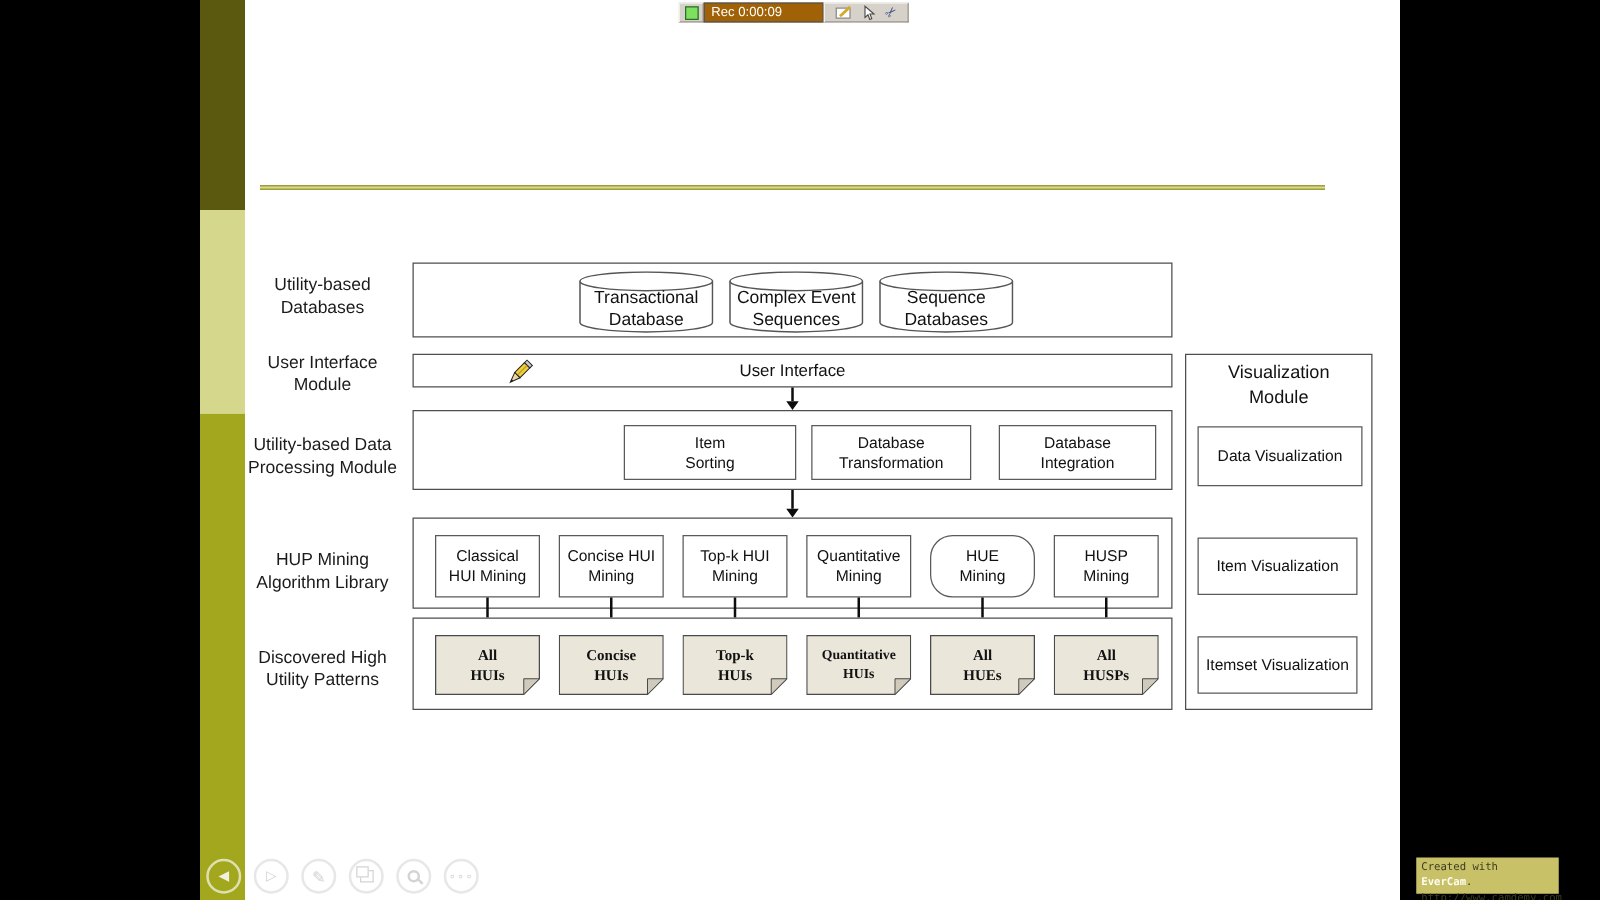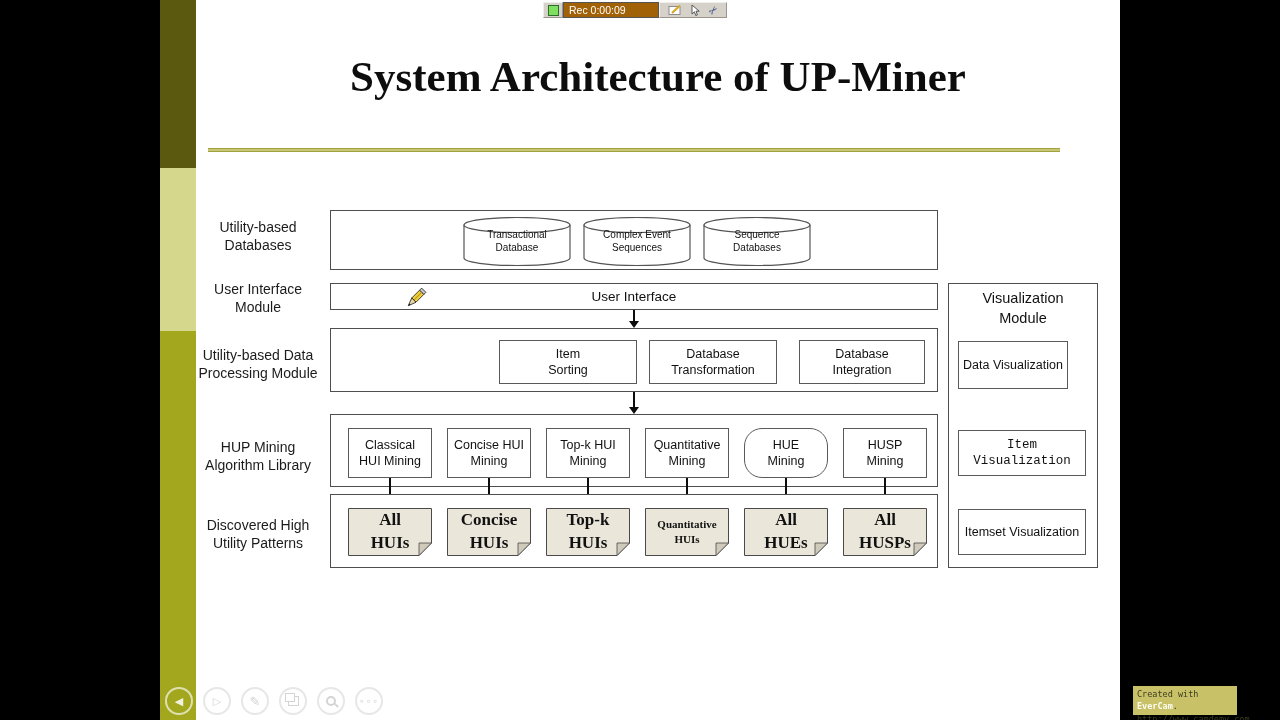--- a/index.html
+++ b/index.html
@@ -13,26 +13,26 @@
   #slide-title{left:196px;top:52px;width:924px;text-align:center;
     font-family:"Liberation Serif",serif;font-weight:bold;font-size:43px;color:#0d0d0d;}
   #title-rule{left:208px;top:148px;width:852px;height:4px;
     background:linear-gradient(#8f8f26,#d9d98e 50%,#8f8f26);}
   
   .rowlabel{font-size:14px;line-height:1.3;text-align:center;color:#1b1b1b;}
   .frame{border:1px solid #4e4e4e;background:#fff;box-sizing:border-box;}
   .ibox{border:1px solid #5a5a5a;background:#fff;box-sizing:border-box;display:flex;
         align-items:center;justify-content:center;text-align:center;
         font-size:12.5px;line-height:1.3;color:#111;}
-  .cyl-label{top:12px;left:0;width:100%;text-align:center;font-size:10px;line-height:1.25;color:#111;}
+  .cyl-label{top:12px;left:0;width:100%;text-align:center;font-size:14px;line-height:1.25;color:#111;}
   .vline{width:2px;background:#0d0d0d;}
   .ahead{width:0;height:0;border-left:5px solid transparent;border-right:5px solid transparent;
          border-top:7px solid #0d0d0d;}
   .note-label{left:0;top:0;width:100%;height:100%;display:flex;align-items:center;justify-content:center;
-    text-align:center;font-family:"Liberation Serif",serif;font-weight:bold;font-size:17px;line-height:1.35;color:#111;}
+    text-align:center;font-family:"Liberation Serif",serif;font-weight:bold;font-size:12px;line-height:1.35;color:#111;}
   .viz-title{font-size:14.5px;line-height:1.35;text-align:center;color:#111;}
   
   #recbar{left:543px;top:2px;height:16px;display:flex;font-size:10.5px;}
   .recseg{height:16px;box-sizing:border-box;border:1px solid #efefeb;border-right-color:#9a968e;border-bottom-color:#9a968e;}
   #rec-btn{width:20px;background:#d6d2ca;display:flex;align-items:center;justify-content:center;}
   #rec-led{width:9px;height:9px;background:#7de05e;border:1px solid #2f6b2c;}
   #rec-display{width:96px;background:#a16207;color:#fff;line-height:14px;padding-left:5px;border:1px solid #555;}
   #rec-tools{width:68px;background:#d6d2ca;display:flex;align-items:center;justify-content:space-evenly;}
   .scissors{font-size:11px;color:#44548a;transform:rotate(-45deg);line-height:1;}
   
@@ -40,37 +40,36 @@
           box-sizing:border-box;display:flex;align-items:center;justify-content:center;color:#d2d2d2;}
   .navbtn.onstrip{border-color:rgba(255,255,255,0.65);color:rgba(255,255,255,0.85);}
   .glyph{font-size:11px;line-height:1;}
   .icon-slides{position:relative;width:11px;height:10px;border:1px solid #d4d4d4;box-sizing:border-box;}
   .icon-slides::before{content:"";position:absolute;left:-4px;top:-4px;width:8px;height:7px;
       border:1px solid #d4d4d4;background:#fff;}
   .icon-zoom{position:relative;width:10px;height:10px;border:2px solid #d4d4d4;border-radius:50%;box-sizing:border-box;}
   .icon-zoom::after{content:"";position:absolute;width:6px;height:2px;background:#d4d4d4;
       transform:rotate(45deg);right:-5px;bottom:-2px;}
   
-  #watermark{left:1133px;top:686px;width:104px;height:29px;background:#c8c168;
+  #watermark{left:1133px;top:686px;width:114px;height:29px;background:#c8c168;
      font-family:"DejaVu Sans Mono",monospace;font-size:8.5px;line-height:1.45;
      padding:2px 4px;box-sizing:border-box;color:#3c3c20;}
   #watermark b{color:#fdfdf2;}
 </style>
 </head>
 <body>
 
 <div id="screen">
 
   <div id="slide" class="abs"></div>
 
   <div class="abs strip" style="top:0;height:168px;background:#5b580f;"></div>
   <div class="abs strip" style="top:168px;height:163px;background:#d5d88c;"></div>
   <div class="abs strip" style="top:331px;height:389px;background:#a2a71e;"></div>
 
-  <div id="slide-title" class="abs">System Architecture of UP-Miner</div>
   <div id="title-rule" class="abs"></div>
 
   <div class="abs rowlabel pre" style="left:196px;top:218px;width:124px;">Utility-based
 Databases</div>
   <div class="abs rowlabel pre" style="left:196px;top:280px;width:124px;">User Interface
 Module</div>
   <div class="abs rowlabel pre" style="left:192px;top:346px;width:132px;">Utility-based Data
 Processing Module</div>
   <div class="abs rowlabel pre" style="left:196px;top:438px;width:124px;">HUP Mining
 Algorithm Library</div>
@@ -194,22 +193,22 @@
       <path d="M0.5,0.5 L83.5,0.5 L83.5,35 L71,47.5 L0.5,47.5 Z" fill="#eae6da" stroke="#4a4a4a"></path>
       <path d="M83.5,35 L71,35 L71,47.5 Z" fill="#cfcaba" stroke="#4a4a4a" stroke-width="0.8"></path>
     </svg>
     <div class="abs note-label pre">All
 HUSPs</div>
   </div>
 
   <div class="abs frame" style="left:948px;top:283px;width:150px;height:285px;"></div>
   <div class="abs viz-title pre" style="left:948px;top:289px;width:150px;">Visualization
 Module</div>
-  <div class="abs ibox" style="left:958px;top:341px;width:110px;height:48px;">Data Visualization</div>
-  <div class="abs ibox" style="left:958px;top:430px;width:128px;height:46px;font-family:Liberation Mono, monospace;">Item Visualization</div>
+  <div class="abs ibox" style="left:958px;top:341px;width:132px;height:48px;">Data Visualization</div>
+  <div class="abs ibox" style="left:958px;top:430px;width:128px;height:46px;">Item Visualization</div>
   <div class="abs ibox" style="left:958px;top:509px;width:128px;height:46px;">Itemset Visualization</div>
 
   <svg class="abs" style="left:403px;top:285px;" width="26" height="26" viewBox="0 0 26 26">
     <g transform="rotate(45 13 13)">
       <rect x="10" y="2" width="6" height="3" fill="#c9c9c9" stroke="#222" stroke-width="0.8"></rect>
       <rect x="10" y="5" width="6" height="11" fill="#f0cf3c" stroke="#222" stroke-width="0.8"></rect>
       <line x1="13" y1="5" x2="13" y2="16" stroke="#b89a1e" stroke-width="1"></line>
       <polygon points="10,16 16,16 13,24" fill="#ead9a7" stroke="#222" stroke-width="0.8"></polygon>
       <polygon points="12.2,21.5 13.8,21.5 13,24" fill="#111"></polygon>
     </g>

